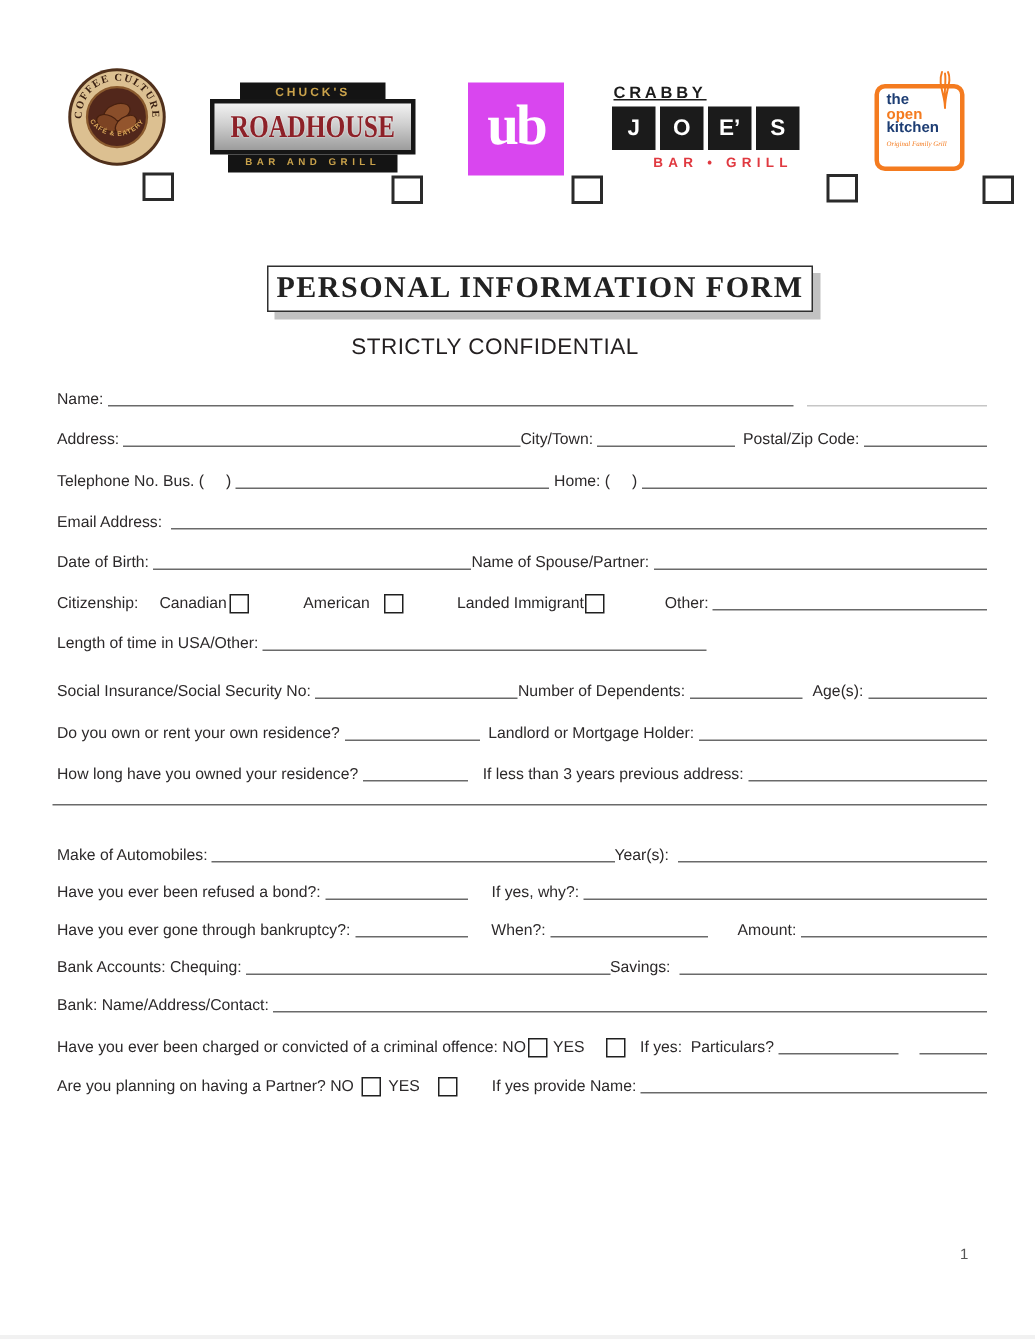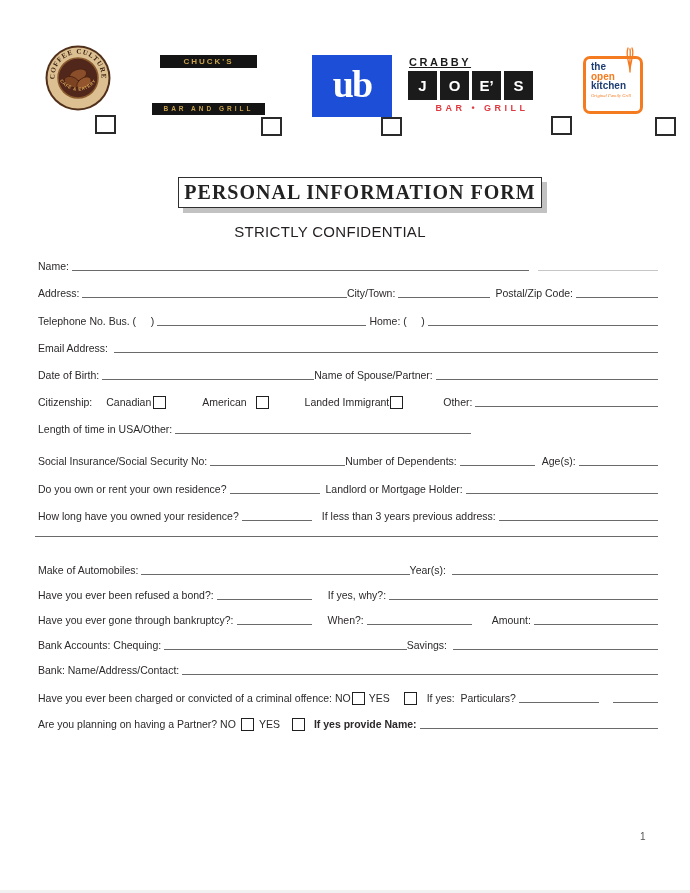--- a/index.html
+++ b/index.html
@@ -19,21 +19,21 @@
           color:#c9a24b;font-size:8px;font-weight:bold;letter-spacing:2px;text-align:center;line-height:13px;}
   .ch-mid{position:absolute;top:11px;left:0;right:0;height:37px;box-sizing:border-box;
           background:linear-gradient(180deg,#f2f2f2 0%,#cfcfcf 45%,#9c9c9c 100%);
           border:3px solid #161616;display:flex;align-items:center;justify-content:center;}
   .ch-mid span{font-family:"Liberation Serif",serif;font-weight:bold;font-size:17px;color:#8d2128;
           letter-spacing:0px;transform:scaleY(1.25);text-shadow:0 0 1px #ffffff;}
   .ch-bot{position:absolute;bottom:0;left:12px;right:12px;height:12px;background:#141414;
           color:#c9a24b;font-size:6.5px;font-weight:bold;letter-spacing:3px;text-align:center;line-height:12px;}
 
   
-  .ub-wrap{left:312px;top:55px;width:80px;height:62px;background:#1d4ed8;display:flex;
+  .ub-wrap{left:312px;top:55px;width:64px;height:62px;background:#d946ef;display:flex;
            align-items:center;justify-content:center;}
   .ub-wrap span{font-family:"Liberation Serif",serif;font-weight:bold;font-size:38px;color:#ffffff;
            letter-spacing:-2px;margin-top:-4px;}
 
   
   .cj-wrap{left:408px;top:56px;width:140px;height:62px;}
   .cj-top{font-size:11px;font-weight:800;letter-spacing:2.5px;color:#1c1c1c;margin-left:1px;text-decoration:underline;}
   .cj-blocks{display:flex;gap:3px;margin-top:3px;}
   .cj-block{width:29px;height:29px;background:#1b1b1b;color:#ffffff;font-weight:800;font-size:15px;
             display:flex;align-items:center;justify-content:center;}
@@ -93,20 +93,23 @@
       </text>
       <text font-family="Liberation Sans,sans-serif" font-size="4.4" font-weight="bold" fill="#d9a75a" letter-spacing="0.6">
         <textPath href="#ccBot" startOffset="50%" text-anchor="middle">CAFÉ &amp; EATERY</textPath>
       </text>
     </svg>
   </div>
   <div class="hcb" style="left:95px;top:115px;"></div>
 
   <div class="brand ch-wrap">
     <div class="ch-top">CHUCK'S</div>
+    <div class="ch-mid">
+      <span>ROADHOUSE</span>
+    </div>
     <div class="ch-bot">BAR AND GRILL</div>
   </div>
   <div class="hcb" style="left:261px;top:117px;"></div>
 
   <div class="brand ub-wrap">
     <span>ub</span>
   </div>
   <div class="hcb" style="left:381px;top:117px;"></div>
 
   <div class="brand cj-wrap">
@@ -258,20 +261,20 @@
     <span class="lbl" style="margin-left:10px;">If yes:  Particulars?</span>
     <div class="seg" style="width:80px;"></div>
     <div class="fill" style="margin-left:14px;"></div>
   </div>
 
   <div class="row" style="top:718px;">
     <span class="lbl">Are you planning on having a Partner? NO</span>
     <div class="cbx" style="margin-left:5px;"></div>
     <span class="lbl" style="margin-left:5px;">YES</span>
     <div class="cbx" style="margin-left:12px;"></div>
-    <span class="lbl" style="margin-left:9px;font-weight:bold;">If yes provide Name:</span>
+    <span class="lbl" style="margin-left:23px;">If yes provide Name:</span>
     <div class="fill"></div>
   </div>
 
 
   <div class="pagenum">1</div>
   <div class="bottom-smudge"></div>
 </div>
 
 </body></html>

